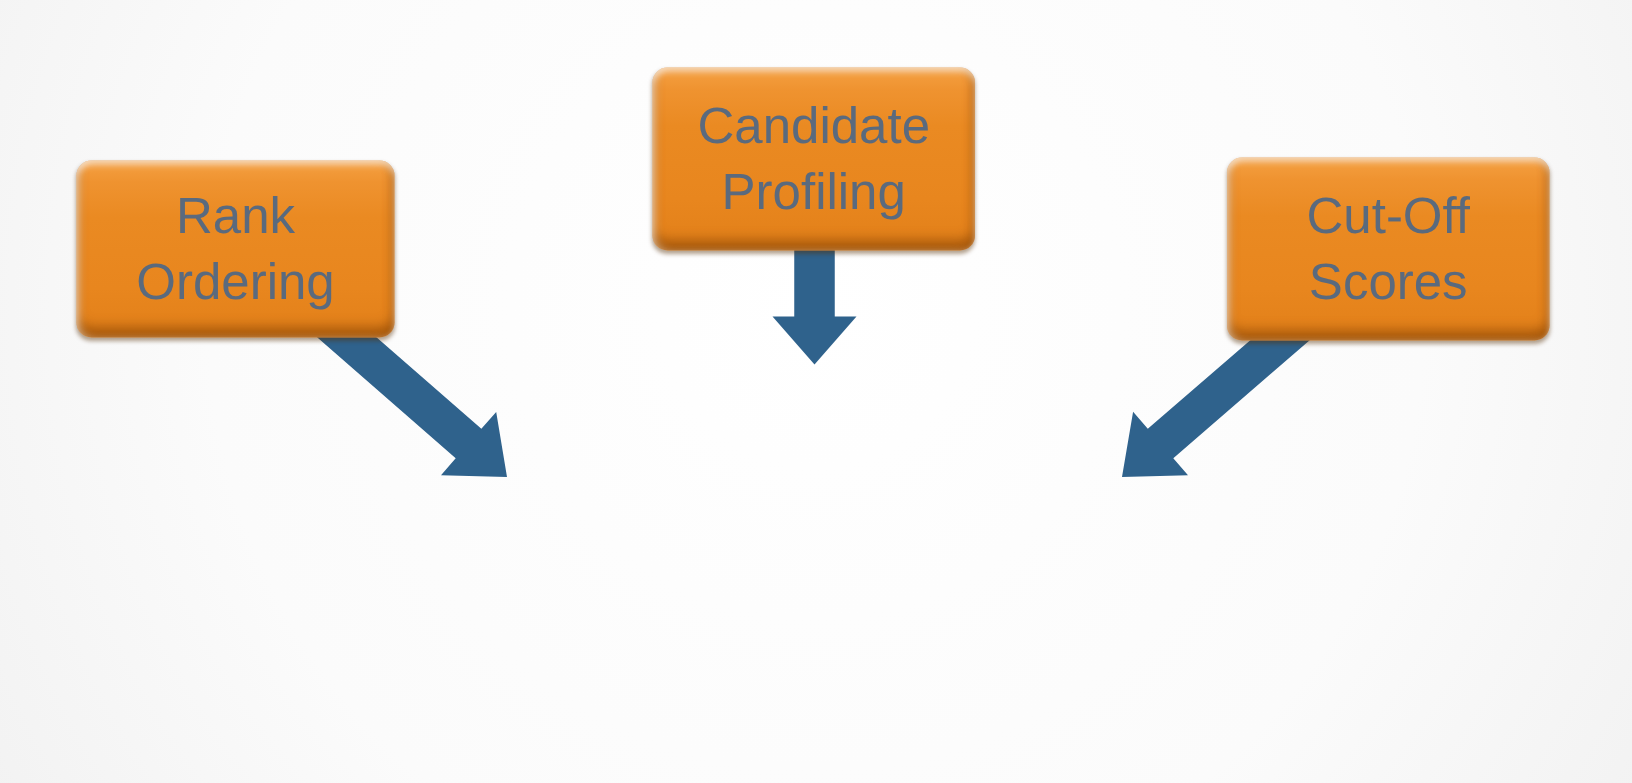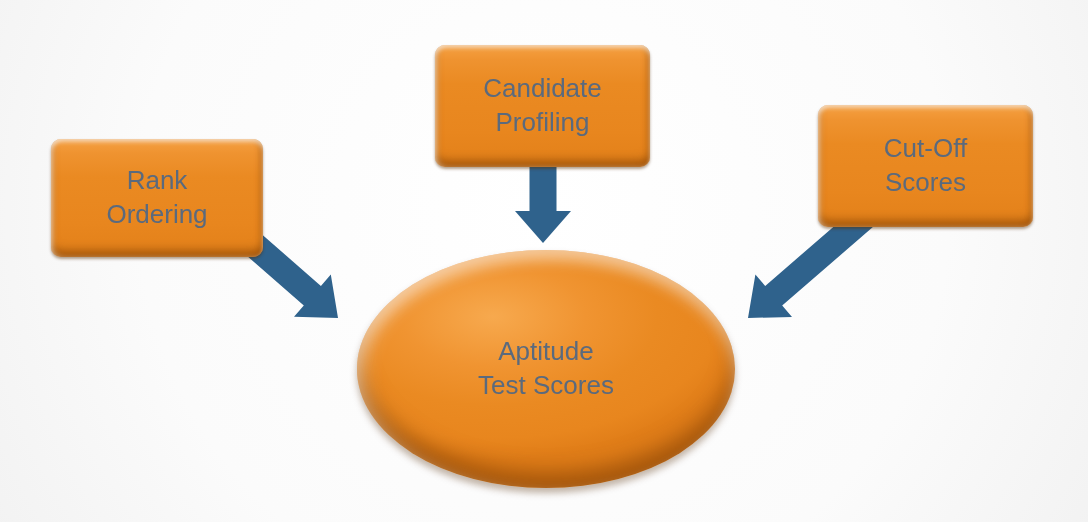--- a/index.html
+++ b/index.html
@@ -23,21 +23,21 @@
   }
   .node {
     position: absolute;
     z-index: 2;
     display: flex;
     align-items: center;
     justify-content: center;
     text-align: center;
     white-space: pre-line;
     color: #5A6A7E;
-    font-size: 26px;
+    font-size: 34px;
     line-height: 1.3;
   }
   .rect-node {
     border-radius: 10px;
     background: linear-gradient(180deg, #f5a143 0%, #ef9330 12%, #ea8a22 32%, #e8861e 72%, #e28019 100%);
     box-shadow:
       inset 0 3px 4px rgba(255,255,255,0.55),
       inset 3px 0 5px rgba(255,255,255,0.30),
       inset -3px 0 5px rgba(150,75,0,0.25),
       inset 0 -7px 8px rgba(122,58,2,0.55),
@@ -45,21 +45,21 @@
   }
   .ellipse-node {
     border-radius: 50%;
     background: radial-gradient(ellipse 70% 60% at 36% 28%, #f7a94e 0%, #f09431 35%, #ea8a22 62%, #e8861e 85%, #e07d18 100%);
     box-shadow:
       inset 0 10px 14px rgba(255,255,255,0.40),
       inset 10px 6px 16px rgba(255,255,255,0.25),
       inset 0 -16px 20px rgba(116,55,2,0.55),
       0 5px 7px rgba(80,40,0,0.35);
   }
-  #node-rank-ordering       { left: 51px;  top: 107px; width: 212px; height: 118px; margin-top: 32px; }
+  #node-rank-ordering       { left: 51px;  top: 107px; width: 212px; height: 118px; }
   #node-candidate-profiling { left: 435px; top: 45px;  width: 215px; height: 122px; }
   #node-cut-off-score       { left: 818px; top: 105px; width: 215px; height: 122px; }
   #node-aptitude-test-scores{ left: 357px; top: 250px; width: 378px; height: 238px; }
 </style>
 </head>
 <body>
 
 <div class="canvas">
 
   <svg class="arrow-layer" viewBox="0 0 1088 522" xmlns="http://www.w3.org/2000/svg">
@@ -70,16 +70,14 @@
 
   <div class="node rect-node" id="node-rank-ordering">Rank
 Ordering</div>
 
   <div class="node rect-node" id="node-candidate-profiling">Candidate
 Profiling</div>
 
   <div class="node rect-node" id="node-cut-off-score">Cut-Off
 Scores</div>
 
-  <div class="node ellipse-node" id="node-aptitude-test-scores">Aptitude
-Test Scores</div>
 
 </div>
 
 </body></html>

